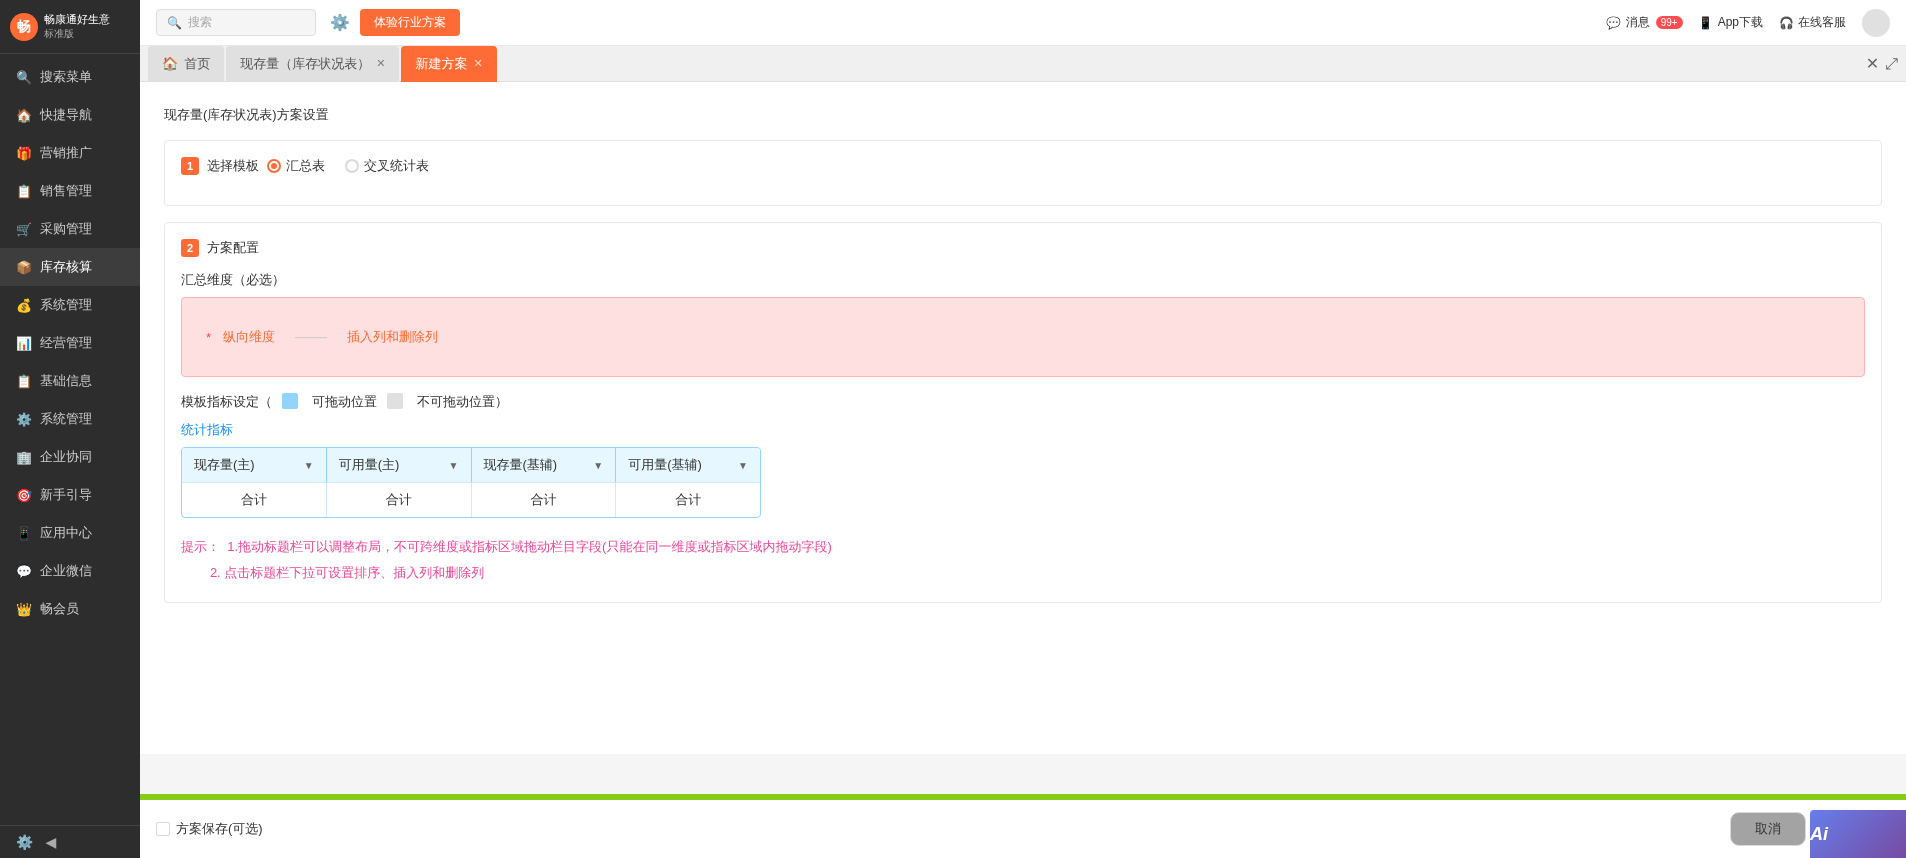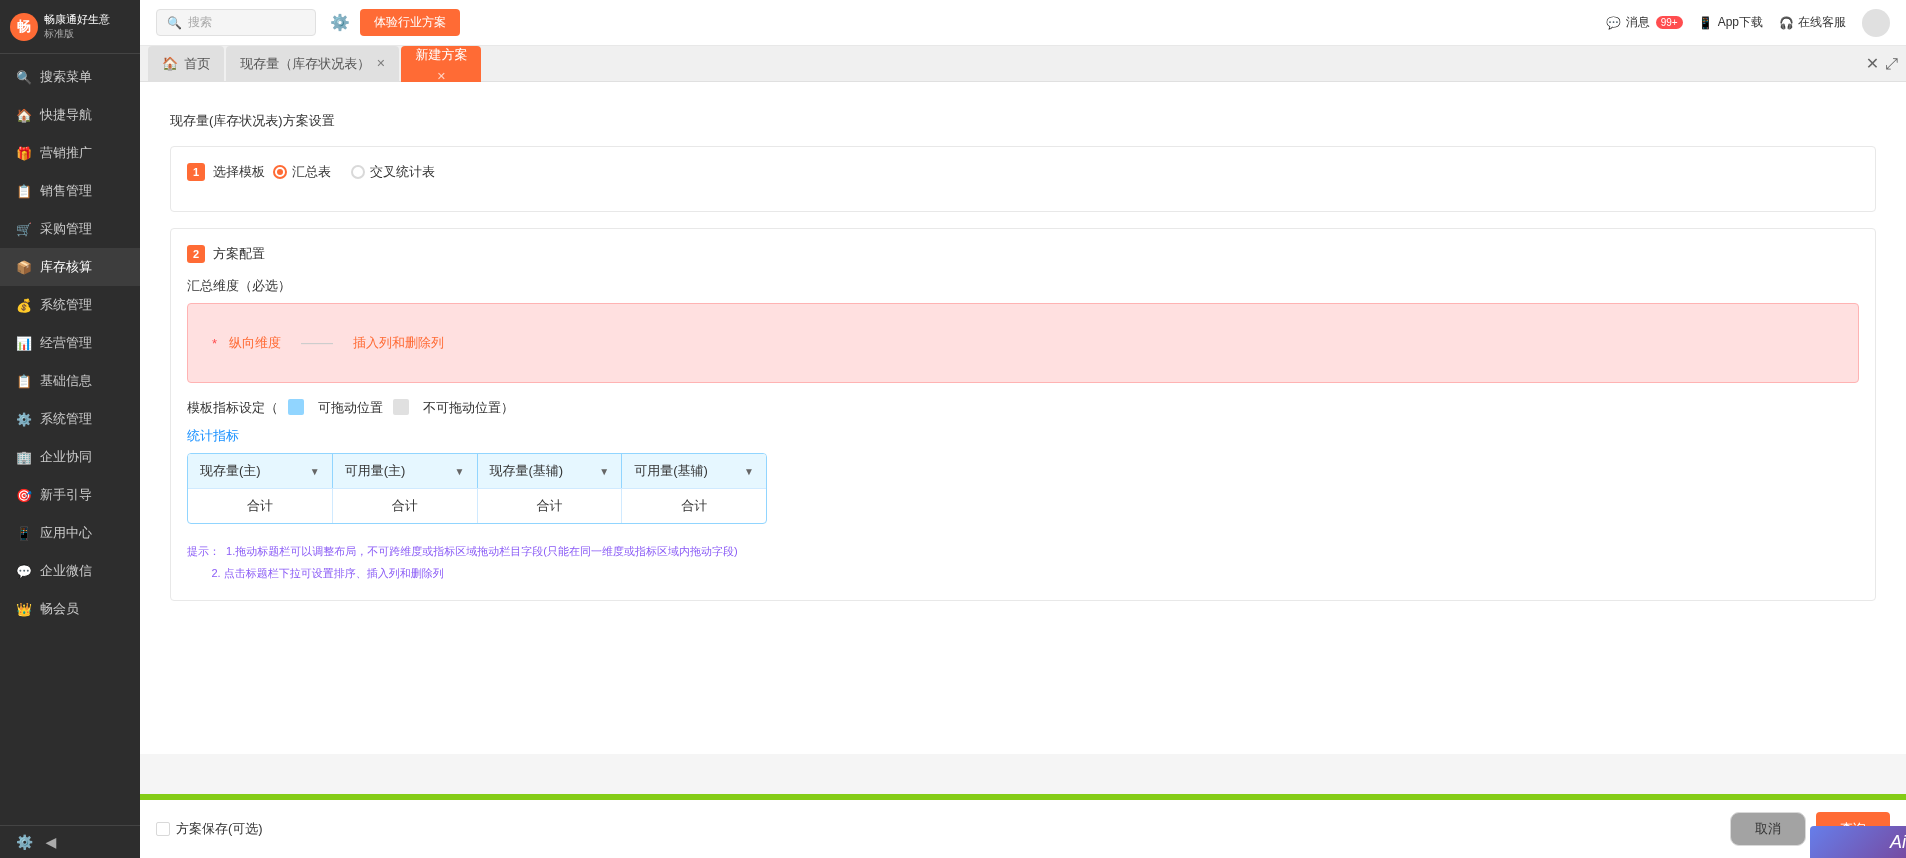--- a/index.html
+++ b/index.html
@@ -133,31 +133,30 @@
       font-size: 13px;
       cursor: pointer;
       color: #555;
       background: #e0e0e0;
       border-radius: 4px 4px 0 0;
       margin-right: 2px;
     }
     .tab.active {
       background: #ff6b35;
       color: white;
-      flex-direction: column;
     }
     .tab-close { font-size: 11px; color: inherit; opacity: 0.7; }
     .tab-bar-actions { margin-left: auto; display: flex; align-items: center; gap: 6px; padding-right: 8px; }
     .tab-action-btn { background: none; border: none; cursor: pointer; color: #666; font-size: 16px; }
 
     
     .content {
       flex: 1;
       overflow-y: auto;
-      padding: 30px;
+      padding: 24px;
       background: white;
     }
     .page-title {
       font-size: 13px;
       color: #333;
       margin-bottom: 16px;
     }
 
     
     .section {
@@ -270,21 +269,21 @@
       padding: 8px 12px;
       border-right: 1px solid #d0eaff;
       font-size: 13px;
       color: #333;
       text-align: center;
     }
     .stats-cell:last-child { border-right: none; }
     .chevron-down { color: #666; font-size: 10px; }
 
     
-    .tips { margin-top: 16px; font-size: 11px; color: #8b5cf6; line-height: 2; }
+    .tips { margin-top: 16px; font-size: 13px; color: #ec4899; line-height: 2; }
 
     
     .footer-area {
       border-top: 6px solid #84cc16;
       padding: 12px 16px;
       background: white;
       display: flex;
       align-items: center;
       justify-content: space-between;
       flex-shrink: 0;
@@ -317,29 +316,29 @@
       color: white;
       cursor: pointer;
     }
 
     
     .ai-badge {
       position: fixed;
       bottom: 0;
       right: 0;
       width: 96px;
-      height: 32px;
+      height: 48px;
       background: linear-gradient(135deg, #667eea 0%, #764ba2 100%);
       color: white;
       display: flex;
       align-items: center;
-      justify-content: flex-end;
+      justify-content: flex-start;
       font-size: 18px;
       font-style: italic;
-      font-weight: normal;
+      font-weight: bold;
       cursor: pointer;
       border-radius: 4px 0 0 0;
     }
 
     
     .sidebar-nav::-webkit-scrollbar { width: 4px; }
     .sidebar-nav::-webkit-scrollbar-thumb { background: #555; border-radius: 2px; }
   </style>
 </head>
 <body>

